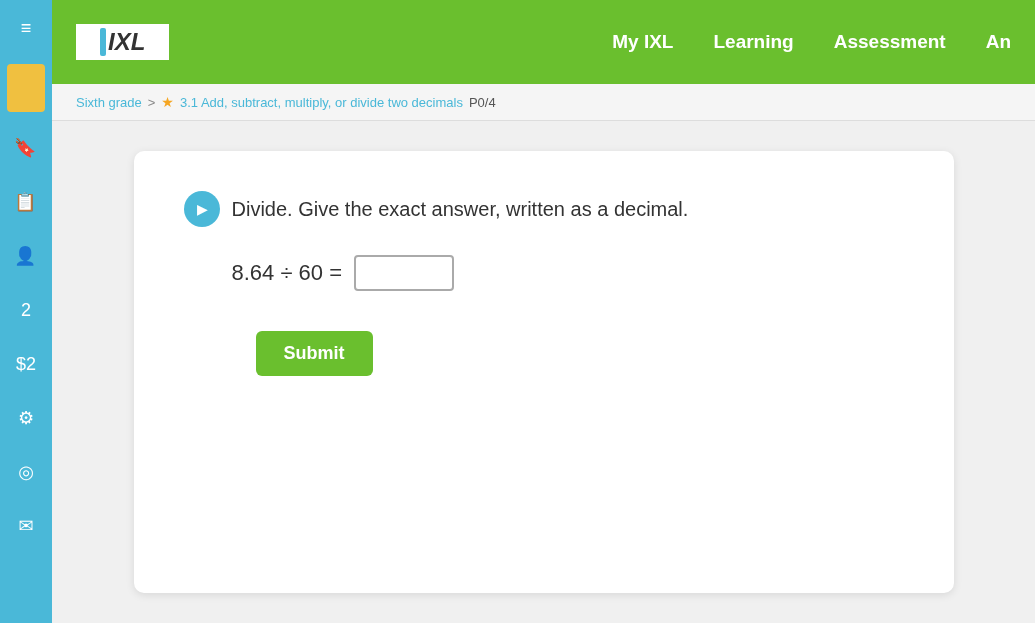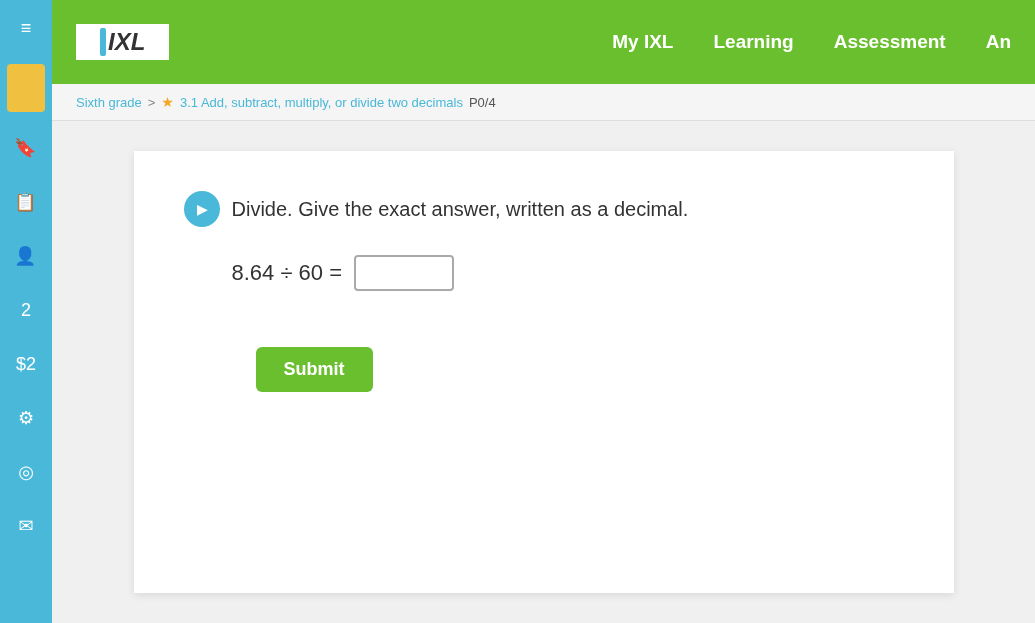--- a/index.html
+++ b/index.html
@@ -132,21 +132,21 @@
     .content {
       flex: 1;
       background: #f0f0f0;
       display: flex;
       justify-content: center;
       padding: 30px 20px;
     }
 
     .problem-card {
       background: white;
-      border-radius: 0;
+      border-radius: 10px;
       width: 820px;
       min-height: 380px;
       padding: 40px 50px;
       box-shadow: 0 2px 8px rgba(0,0,0,0.1);
     }
 
     .question-row {
       display: flex;
       align-items: center;
       gap: 12px;
@@ -175,21 +175,21 @@
     .question-text {
       font-size: 20px;
       color: #333;
       font-weight: 400;
     }
 
     .equation-row {
       display: flex;
       align-items: center;
       gap: 12px;
-      margin-bottom: 56px;
+      margin-bottom: 40px;
       margin-left: 48px;
     }
 
     .equation-text {
       font-size: 22px;
       color: #333;
       font-weight: 500;
     }
 
     .answer-input {

